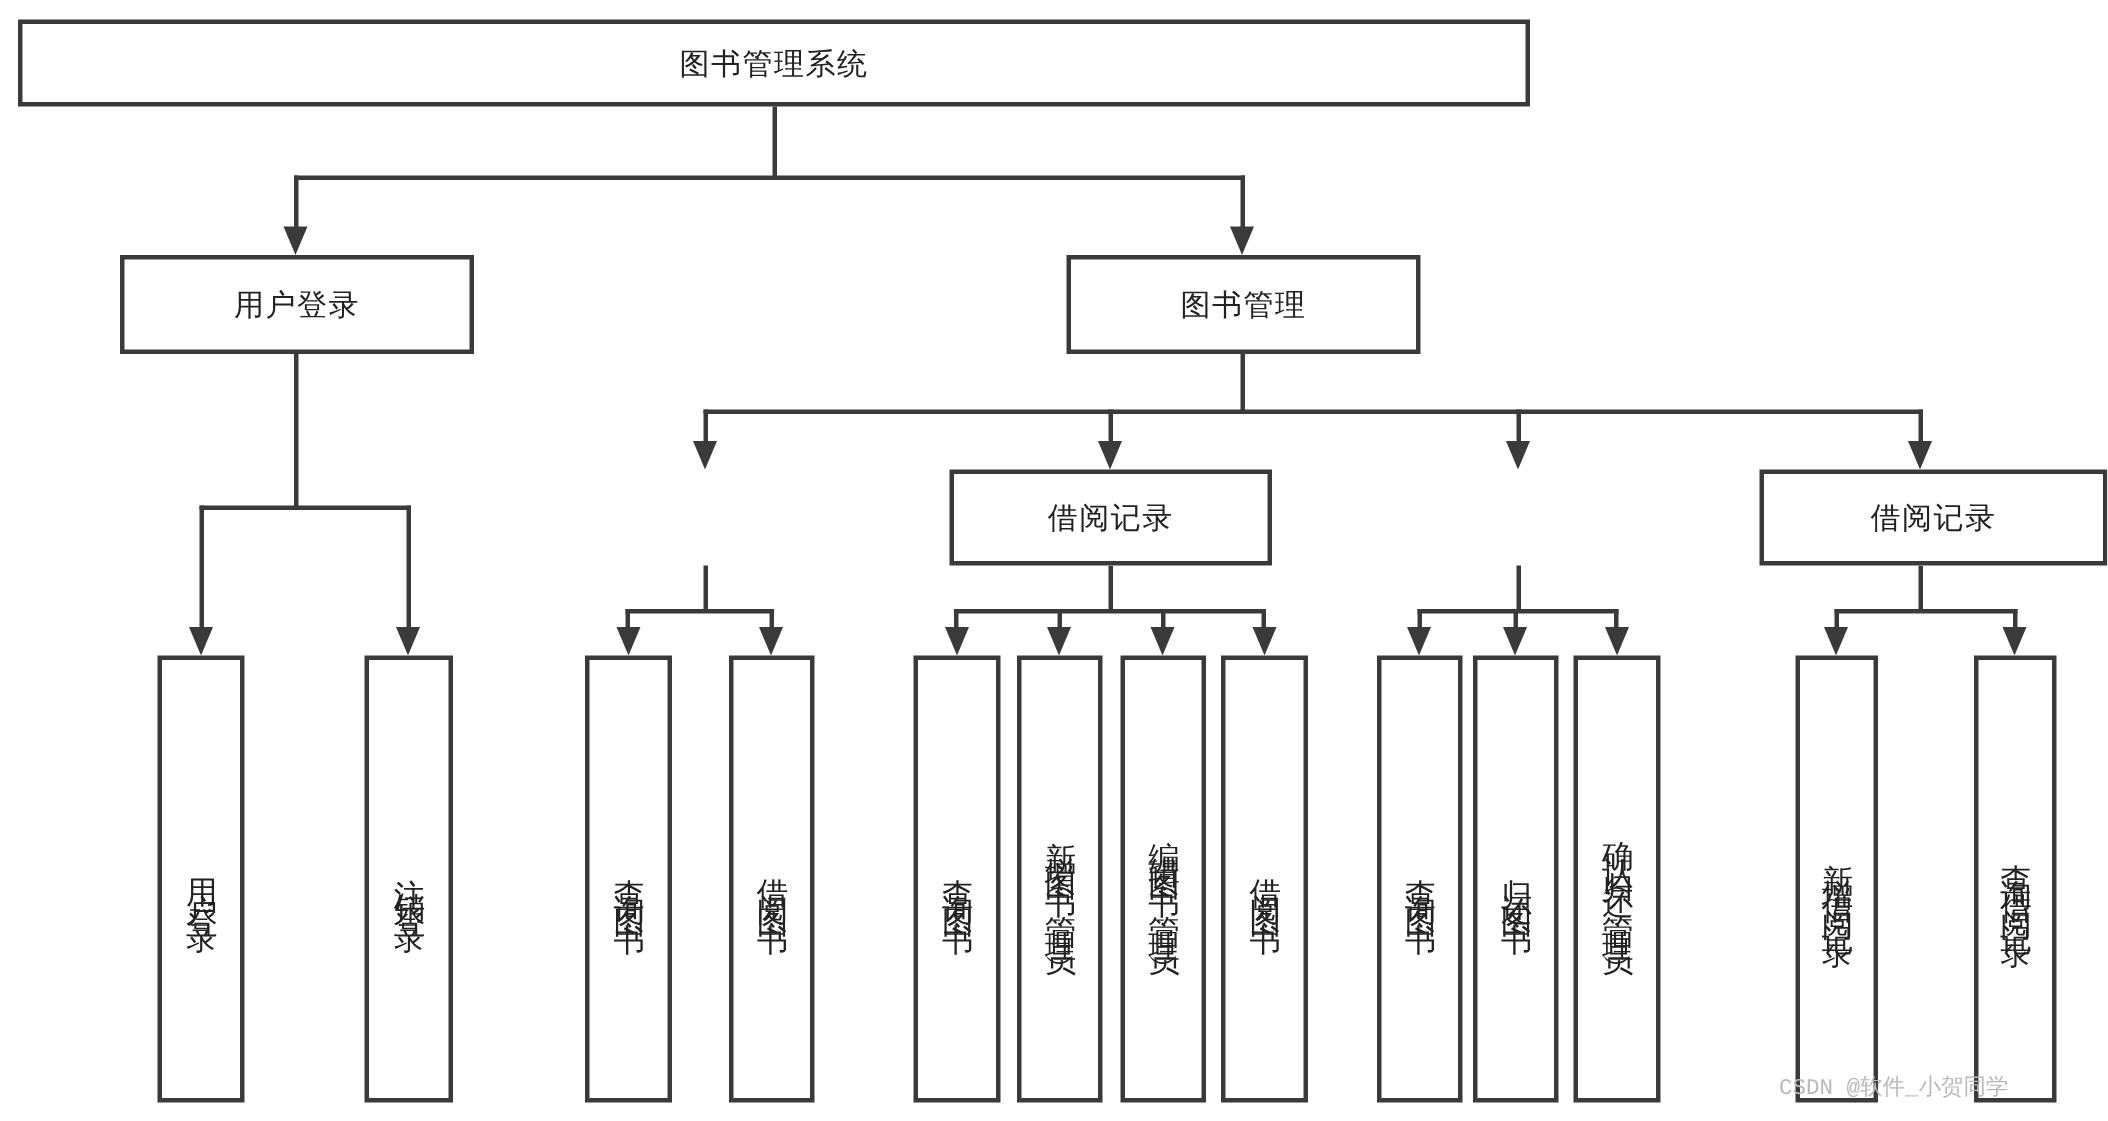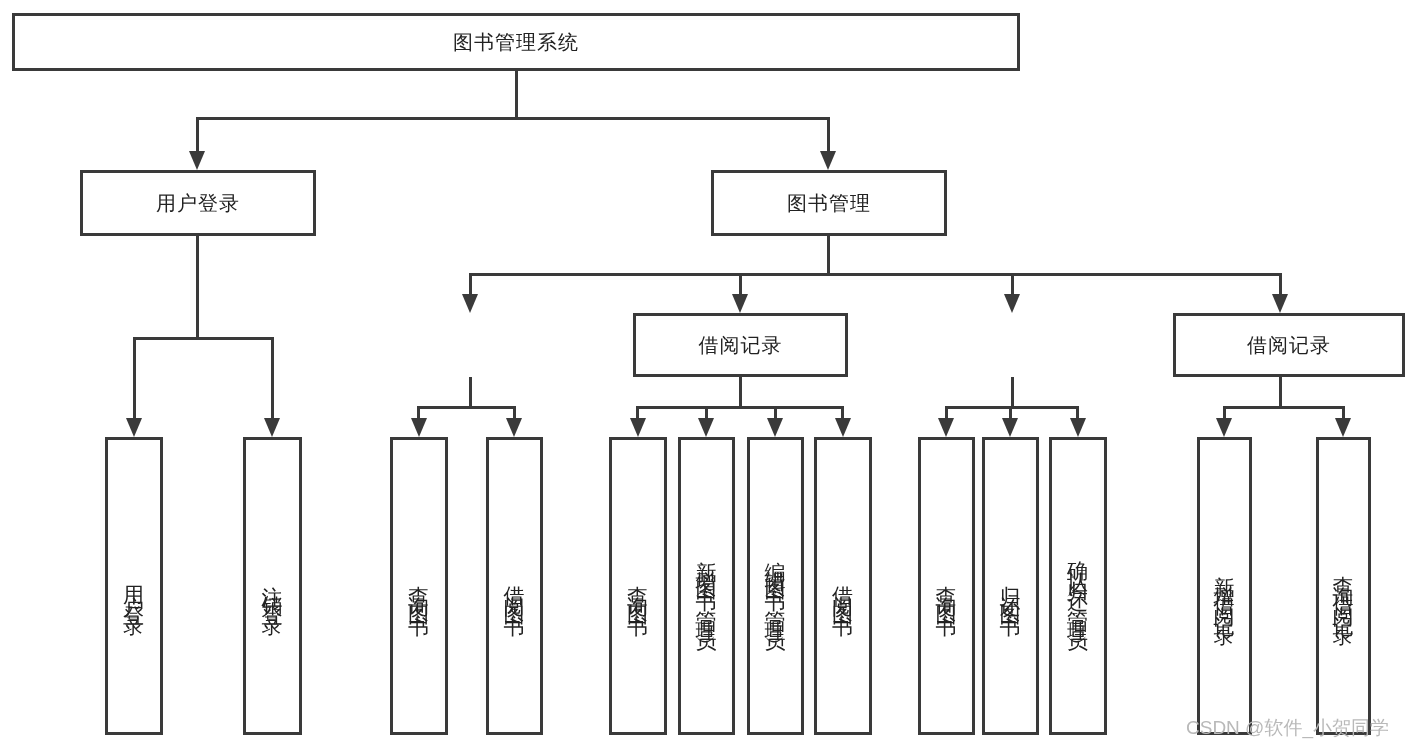--- a/index.html
+++ b/index.html
@@ -41,24 +41,25 @@
   .ah{
     position:absolute;width:0;height:0;
     border-left:8px solid transparent;
     border-right:8px solid transparent;
     border-top:19px solid var(--line);
     z-index:1;
   }
   .watermark{
     position:absolute;
     left:1186px;top:715px;
-    font-size:19px;
+    font-size:15px;
     color:var(--wm);
     z-index:5;
     white-space:nowrap;
+    font-family:Liberation Mono, monospace;
   }
 </style>
 </head>
 <body>
 
 <div class="canvas">
 
   <div class="box h" style="left:12px;top:13px;width:1008px;height:58px;">图书管理系统</div>
 
   <div class="lv" style="left:515px;top:70px;height:49px;"></div>

